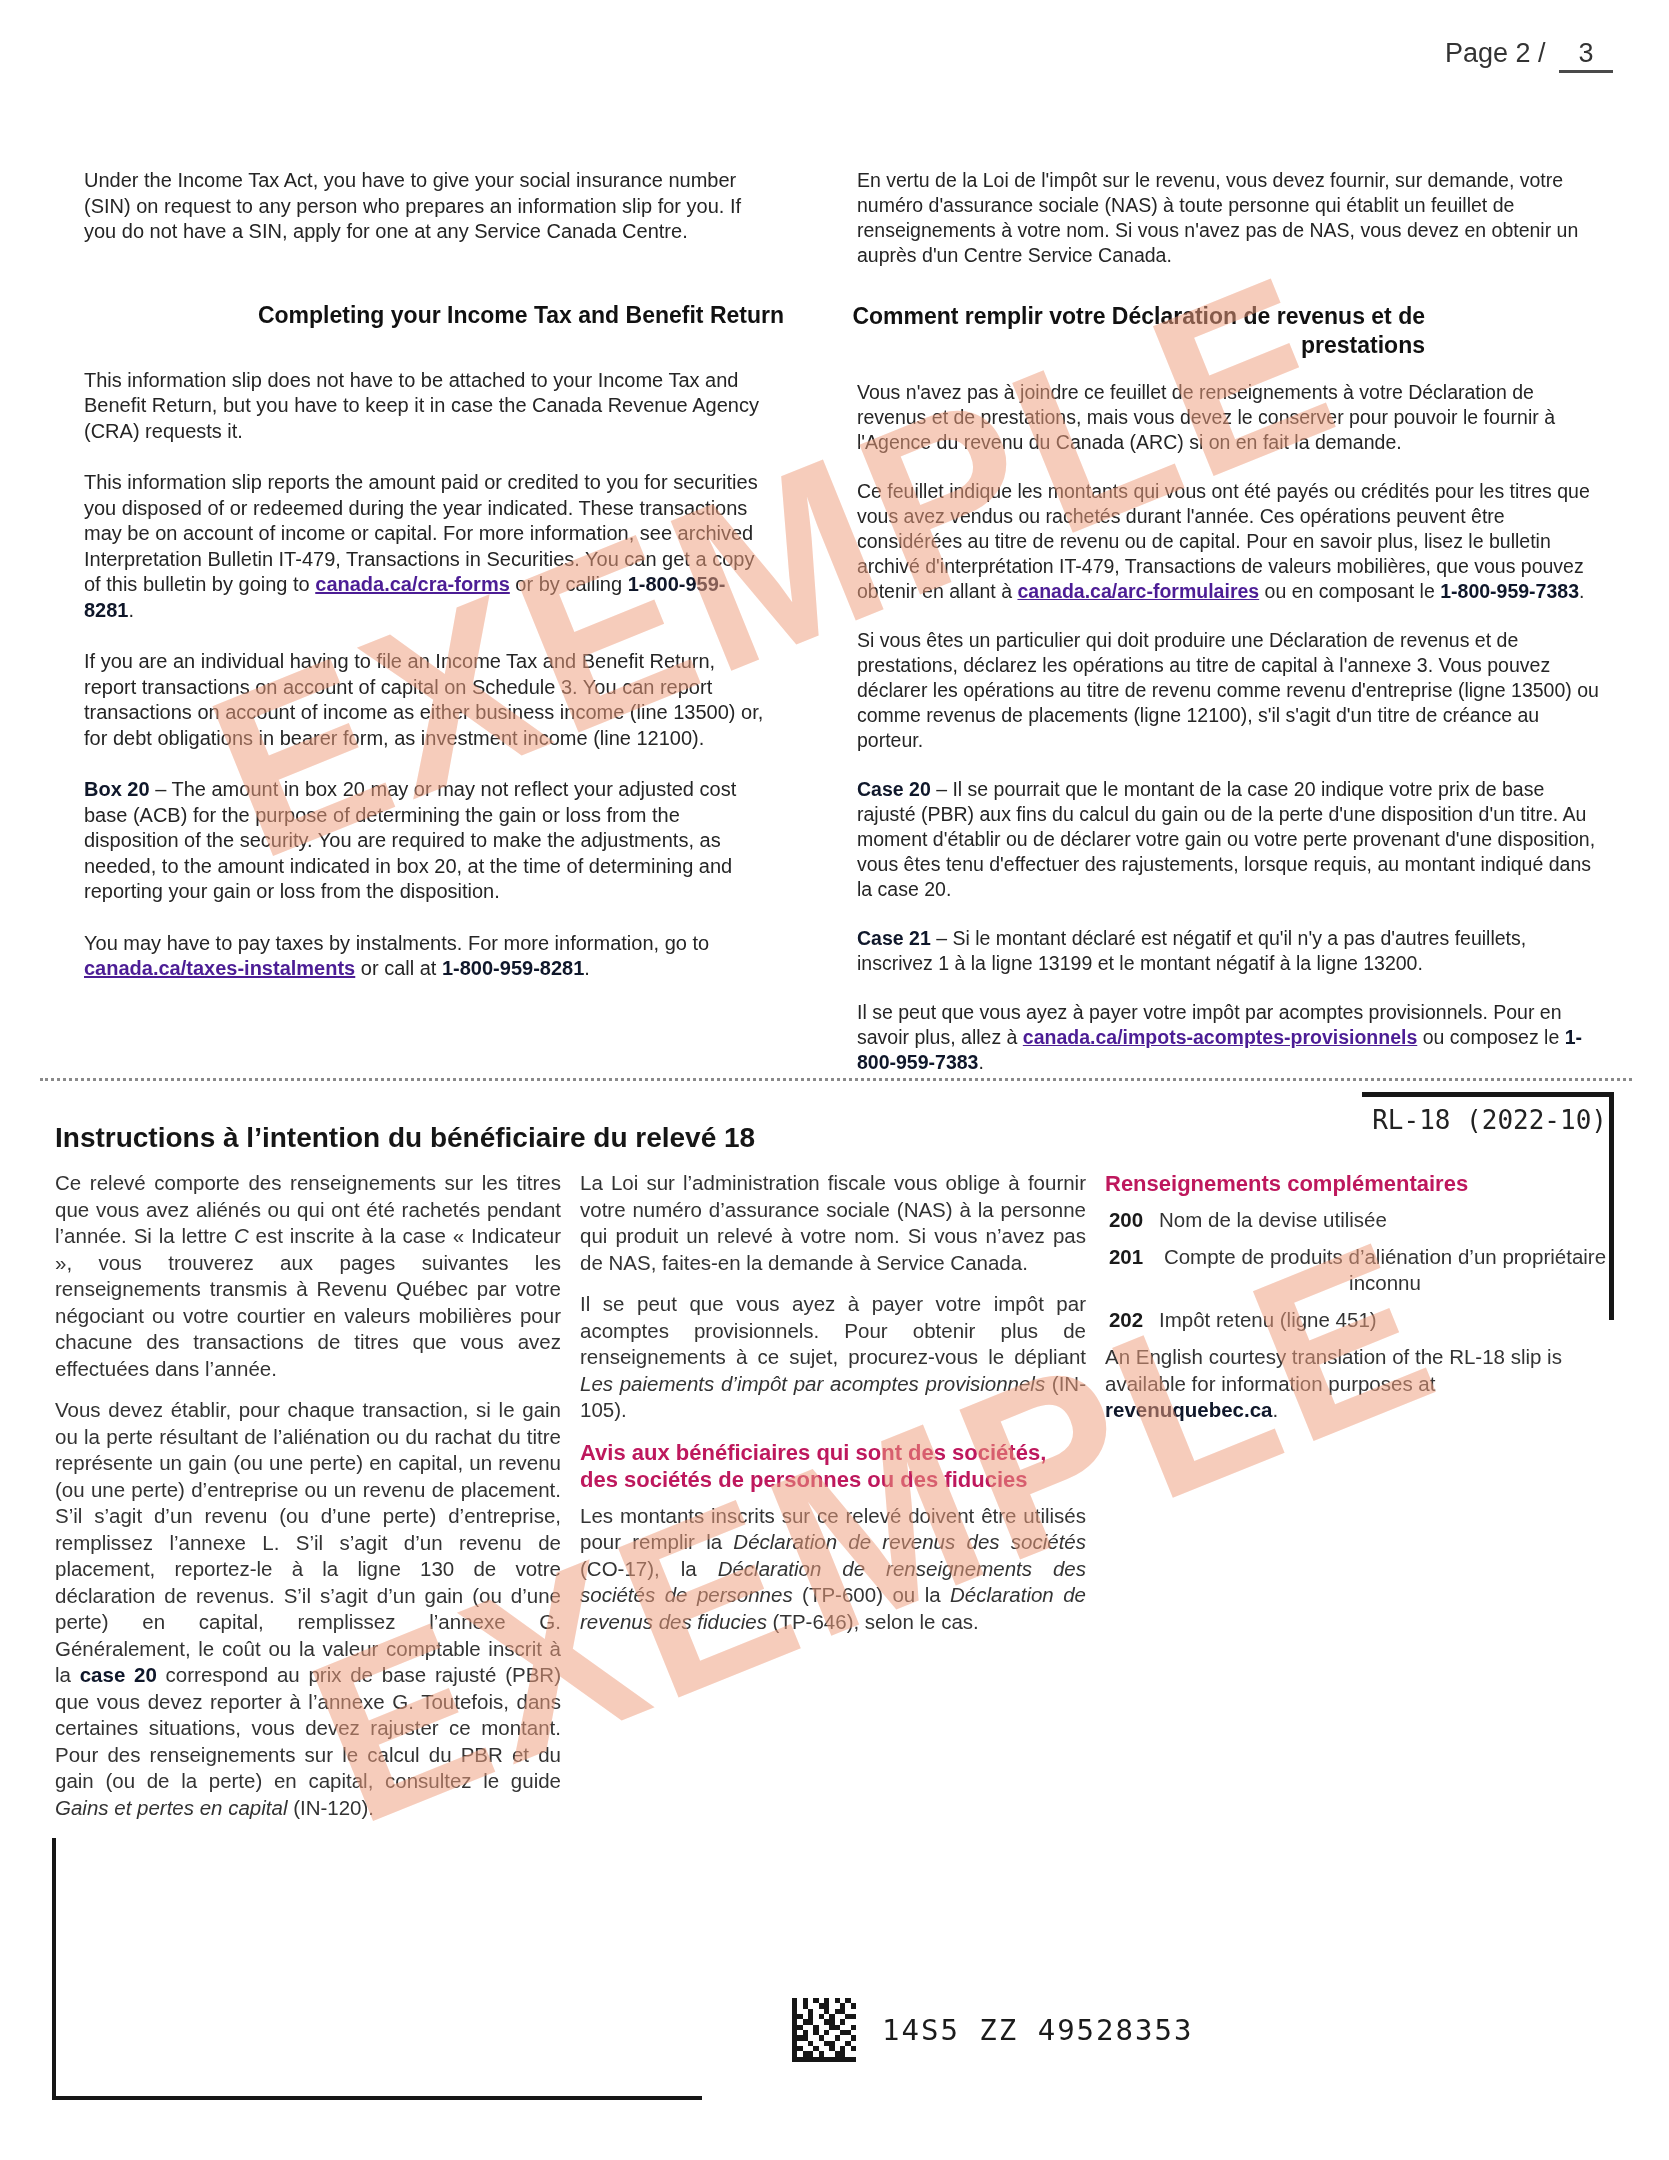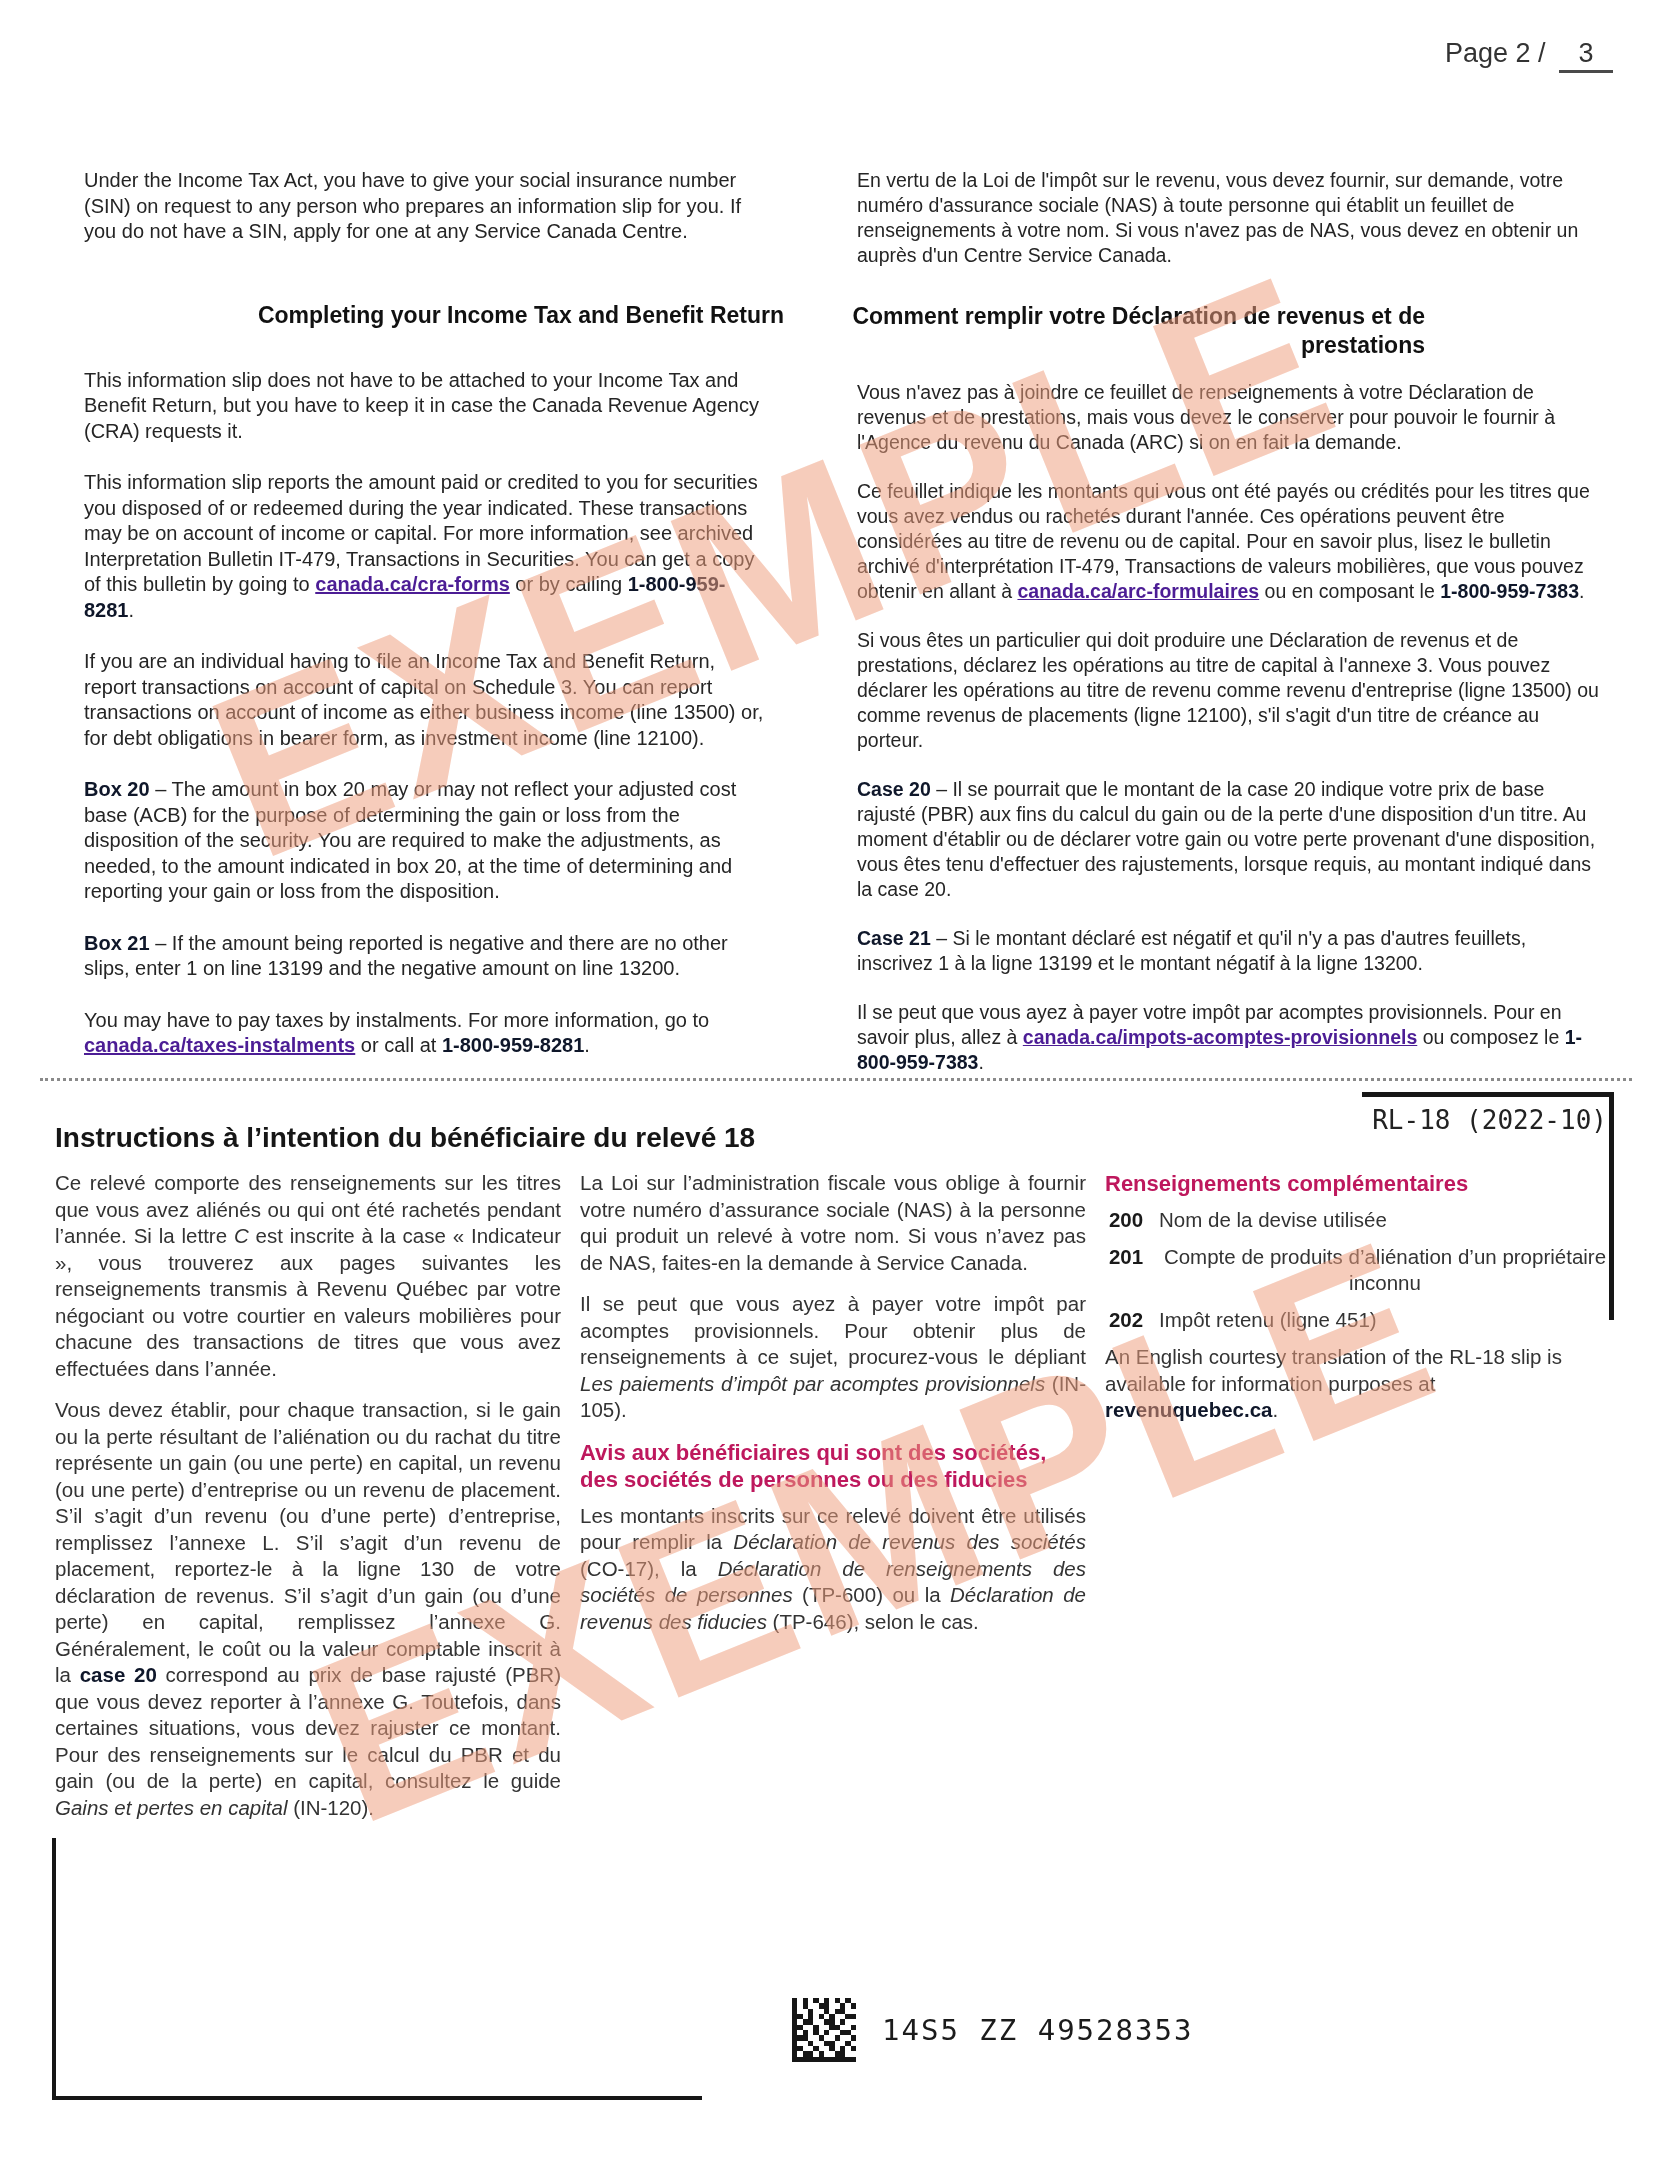--- a/index.html
+++ b/index.html
@@ -67,21 +67,20 @@
     <span class="pnum">3</span>
   </div>
 
   <div class="col en">
     <p>Under the Income Tax Act, you have to give your social insurance number (SIN) on request to any person who prepares an information slip for you. If you do not have a SIN, apply for one at any Service Canada Centre.</p>
     <h2>Completing your Income Tax and Benefit Return</h2>
     <p>This information slip does not have to be attached to your Income Tax and Benefit Return, but you have to keep it in case the Canada Revenue Agency (CRA) requests it.</p>
     <p><span>This information slip reports the amount paid or credited to you for securities you disposed of or redeemed during the year indicated. These transactions may be on account of income or capital. For more information, see archived Interpretation Bulletin IT-479, Transactions in Securities. You can get a copy of this bulletin by going to </span><a class="lnk">canada.ca/cra-forms</a><span> or by calling </span><b>1-800-959-8281</b><span>.</span></p>
     <p>If you are an individual having to file an Income Tax and Benefit Return, report transactions on account of capital on Schedule 3. You can report transactions on account of income as either business income (line 13500) or, for debt obligations in bearer form, as investment income (line 12100).</p>
     <p><b>Box 20</b><span> – The amount in box 20 may or may not reflect your adjusted cost base (ACB) for the purpose of determining the gain or loss from the disposition of the security. You are required to make the adjustments, as needed, to the amount indicated in box 20, at the time of determining and reporting your gain or loss from the disposition.</span></p>
-    <p><b>Box 21</b><span> – If the amount being reported is negative and there are no other slips, enter 1 on line 13199 and the negative amount on line 13200.</span></p>
     <p><span>You may have to pay taxes by instalments. For more information, go to </span><a class="lnk">canada.ca/taxes-instalments</a><span> or call at </span><b>1-800-959-8281</b><span>.</span></p>
   </div>
 
   <div class="col fr">
     <p>En vertu de la Loi de l'impôt sur le revenu, vous devez fournir, sur demande, votre numéro d'assurance sociale (NAS) à toute personne qui établit un feuillet de renseignements à votre nom. Si vous n'avez pas de NAS, vous devez en obtenir un auprès d'un Centre Service Canada.</p>
     <h2>Comment remplir votre Déclaration de revenus et de prestations</h2>
     <p>Vous n'avez pas à joindre ce feuillet de renseignements à votre Déclaration de revenus et de prestations, mais vous devez le conserver pour pouvoir le fournir à l'Agence du revenu du Canada (ARC) si on en fait la demande.</p>
     <p><span>Ce feuillet indique les montants qui vous ont été payés ou crédités pour les titres que vous avez vendus ou rachetés durant l'année. Ces opérations peuvent être considérées au titre de revenu ou de capital. Pour en savoir plus, lisez le bulletin archivé d'interprétation IT-479, Transactions de valeurs mobilières, que vous pouvez obtenir en allant à </span><a class="lnk">canada.ca/arc-formulaires</a><span> ou en composant le </span><b>1-800-959-7383</b><span>.</span></p>
     <p>Si vous êtes un particulier qui doit produire une Déclaration de revenus et de prestations, déclarez les opérations au titre de capital à l'annexe 3. Vous pouvez déclarer les opérations au titre de revenu comme revenu d'entreprise (ligne 13500) ou comme revenus de placements (ligne 12100), s'il s'agit d'un titre de créance au porteur.</p>
     <p><b>Case 20</b><span> – Il se pourrait que le montant de la case 20 indique votre prix de base rajusté (PBR) aux fins du calcul du gain ou de la perte d'une disposition d'un titre. Au moment d'établir ou de déclarer votre gain ou votre perte provenant d'une disposition, vous êtes tenu d'effectuer des rajustements, lorsque requis, au montant indiqué dans la case 20.</span></p>

